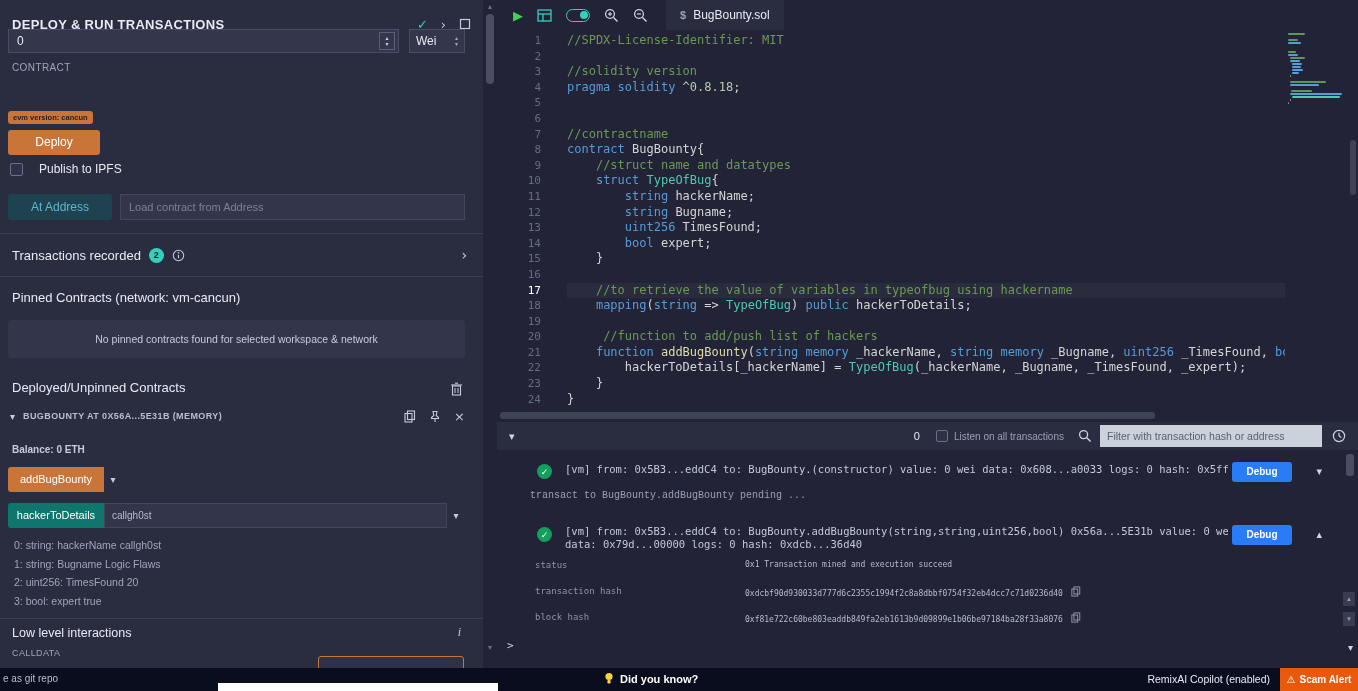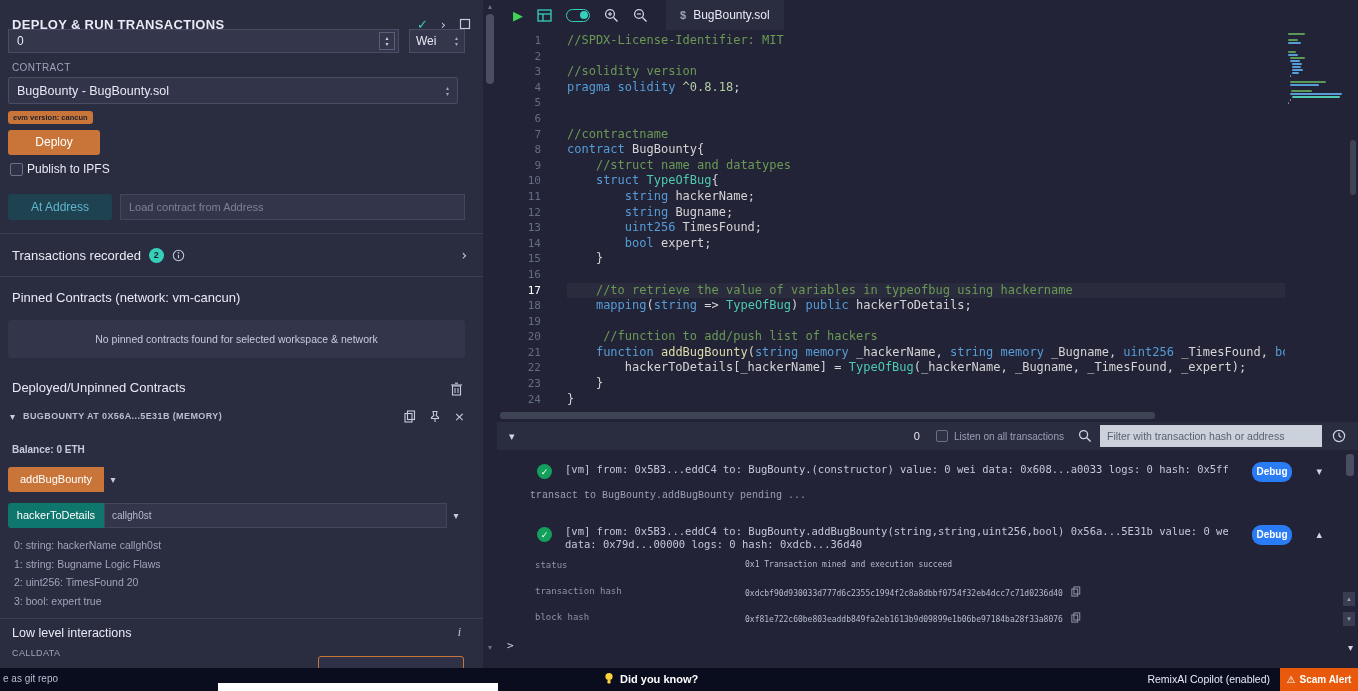--- a/index.html
+++ b/index.html
@@ -22,21 +22,21 @@
   .value-input { flex:1; position:relative; }
   .spinner { position:absolute; right:3px; top:2px; width:16px; height:18px; border:1px solid #5a5e78; display:flex; flex-direction:column; align-items:center; justify-content:center; font-size:6px; line-height:6px; color:#c5cbe0; }
   .wei-select { width:56px; margin-left:10px; display:flex; align-items:center; justify-content:space-between; background:#34364b; border:1px solid #494c64; color:#e8eaf6; font-size:12px; padding:0 6px; }
   .updown { display:flex; flex-direction:column; font-size:6px; line-height:6px; color:#a2a3bd; }
 
   .small-label { position:absolute; left:12px; font-size:10px; color:#a2a3bd; letter-spacing:.4px; }
   .contract-select { position:absolute; top:77px; left:8px; width:450px; height:27px; background:#32344a; border:1px solid #494c64; border-radius:2px; display:flex; align-items:center; justify-content:space-between; padding:0 8px; color:#e8eaf6; font-size:12.5px; }
 
   .evm-badge { position:absolute; top:111px; left:8px; background:#c97539; color:#21232f; font-size:7.5px; font-weight:bold; padding:2px 5px; border-radius:3px; }
   .deploy-btn { position:absolute; top:130px; left:8px; width:92px; height:25px; background:#c97539; color:#fff; font-size:12px; border:none; border-radius:3px; text-align:center; line-height:25px; cursor:pointer; }
-  .publish-row { position:absolute; top:162px; left:10px; display:flex; align-items:center; gap:4px; }
+  .publish-row { position:absolute; top:162px; left:10px; display:flex; align-items:center; gap:16px; }
   .checkbox { width:13px; height:13px; background:#2f3146; border:1px solid #6b6f87; border-radius:2px; }
   .publish-label { font-size:12px; color:#e8eaf6; }
 
   .ataddr-row { position:absolute; top:194px; left:8px; width:457px; height:26px; display:flex; gap:8px; }
   .ataddr-btn { width:104px; background:#1e4250; color:#5fb6cf; font-size:12px; border:none; border-radius:3px; text-align:center; line-height:26px; }
   .ataddr-input { flex:1; background:#33354a; border:1px solid #43465e; color:#7c8099; font-size:11px; display:flex; align-items:center; padding:0 8px; }
 
   .txrec-row { position:absolute; top:241px; left:12px; right:16px; height:28px; display:flex; align-items:center; gap:8px; }
   .txrec-label { font-size:13px; color:#e8eaf6; }
   .count-badge { width:15px; height:15px; border-radius:50%; background:#35d0ba; color:#21232f; font-size:9px; font-weight:bold; display:flex; align-items:center; justify-content:center; }
@@ -104,21 +104,21 @@
   .t-badge { color:#e8eaf6; font-size:11px; }
   .t-check { width:12px; height:12px; background:#2f3146; border:1px solid #6b6f87; border-radius:2px; margin-left:16px; }
   .t-listen { color:#9aa0b8; font-size:10px; margin-left:6px; }
   .t-search { margin-left:14px; display:flex; }
   .t-filter { margin-left:8px; width:222px; height:22px; background:#ccd2dc; color:#5a6270; font-size:10.5px; display:flex; align-items:center; padding:0 7px; }
   .t-clock { margin-left:10px; margin-right:4px; display:flex; }
 
   .check-circle { width:15px; height:15px; border-radius:50%; background:#12a05c; color:#fff; font-size:9px; display:flex; align-items:center; justify-content:center; }
   .log-row { position:absolute; left:40px; right:20px; }
   .log-text { position:absolute; left:28px; top:1px; right:110px; font-family:"DejaVu Sans Mono", monospace; font-size:10.5px; color:#c3c8db; white-space:nowrap; overflow:hidden; }
-  .debug-btn { position:absolute; right:46px; top:0; width:40px; height:20px; background:#2a7bf6; color:#fff; font-size:10px; font-weight:bold; border:none; border-radius:9px; text-align:center; line-height:20px; }
+  .debug-btn { position:absolute; right:46px; top:0; width:60px; height:20px; background:#2a7bf6; color:#fff; font-size:10px; font-weight:bold; border:none; border-radius:3px; text-align:center; line-height:20px; }
   .log-chev { position:absolute; right:16px; top:3px; color:#cfd3e6; font-size:11px; }
   .pending-text { position:absolute; left:33px; top:68px; font-family:Liberation Mono, monospace; font-size:10px; color:#9aa0b8; }
   .tx-details { position:absolute; left:38px; top:132px; right:40px; }
   .detail-row { position:relative; height:26px; }
   .detail-label { position:absolute; left:0; top:6px; font-size:9px; color:#8d93ab; font-family:"DejaVu Sans Mono", monospace; }
   .detail-value { position:absolute; left:210px; top:6px; font-size:8px; color:#b6bcd1; font-family:"DejaVu Sans Mono", monospace; white-space:nowrap; }
   .copy-ic { display:inline-block; margin-left:8px; vertical-align:-1px; }
   .t-prompt { position:absolute; left:10px; top:217px; color:#cfd3e6; font-size:11px; font-family:"DejaVu Sans Mono", monospace; }
   .t-scroll-thumb { position:absolute; right:4px; top:32px; width:8px; height:22px; background:#4a4d63; border-radius:3px; }
   .t-arrowbox { position:absolute; right:3px; width:12px; height:14px; background:#3a3d52; color:#9aa0b8; font-size:7px; text-align:center; line-height:14px; }
@@ -160,27 +160,20 @@
       <div class="wei-select">
         <span>Wei</span>
         <span class="updown glyph">
             <span>▴</span>
             <span>▾</span>
           </span>
       </div>
     </div>
 
     <div class="small-label" style="top:62px">CONTRACT</div>
-    <div class="contract-select">
-      <span>BugBounty - BugBounty.sol</span>
-      <span class="updown glyph">
-          <span>▴</span>
-          <span>▾</span>
-        </span>
-    </div>
 
     <div class="evm-badge">evm version: cancun</div>
     <button class="deploy-btn">Deploy</button>
 
     <div class="publish-row">
       <span class="checkbox"></span>
       <span class="publish-label">Publish to IPFS</span>
     </div>
 
     <div class="ataddr-row">

